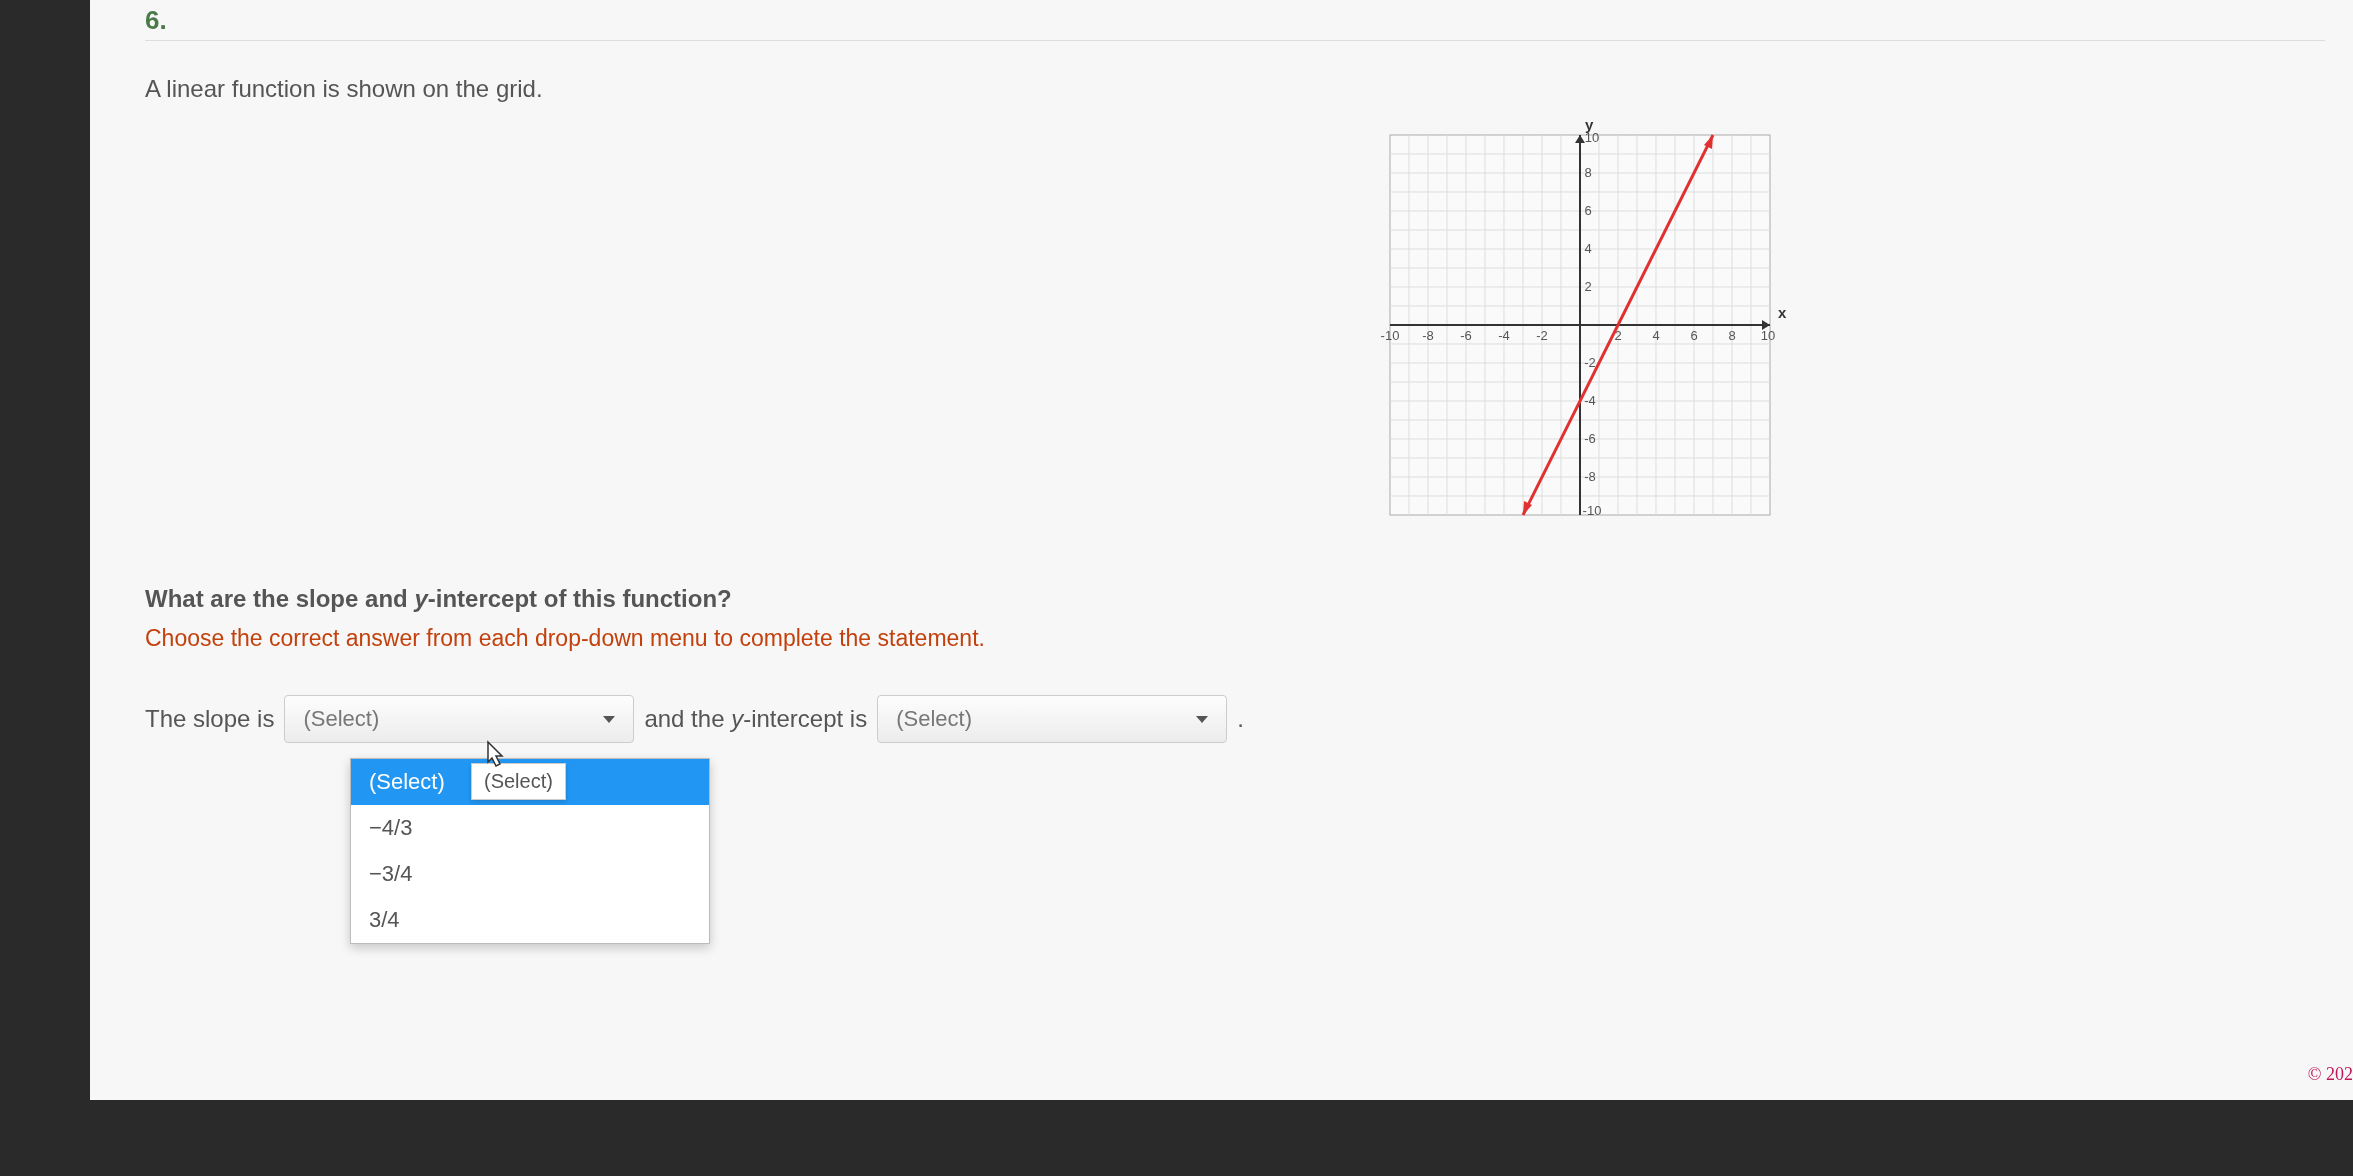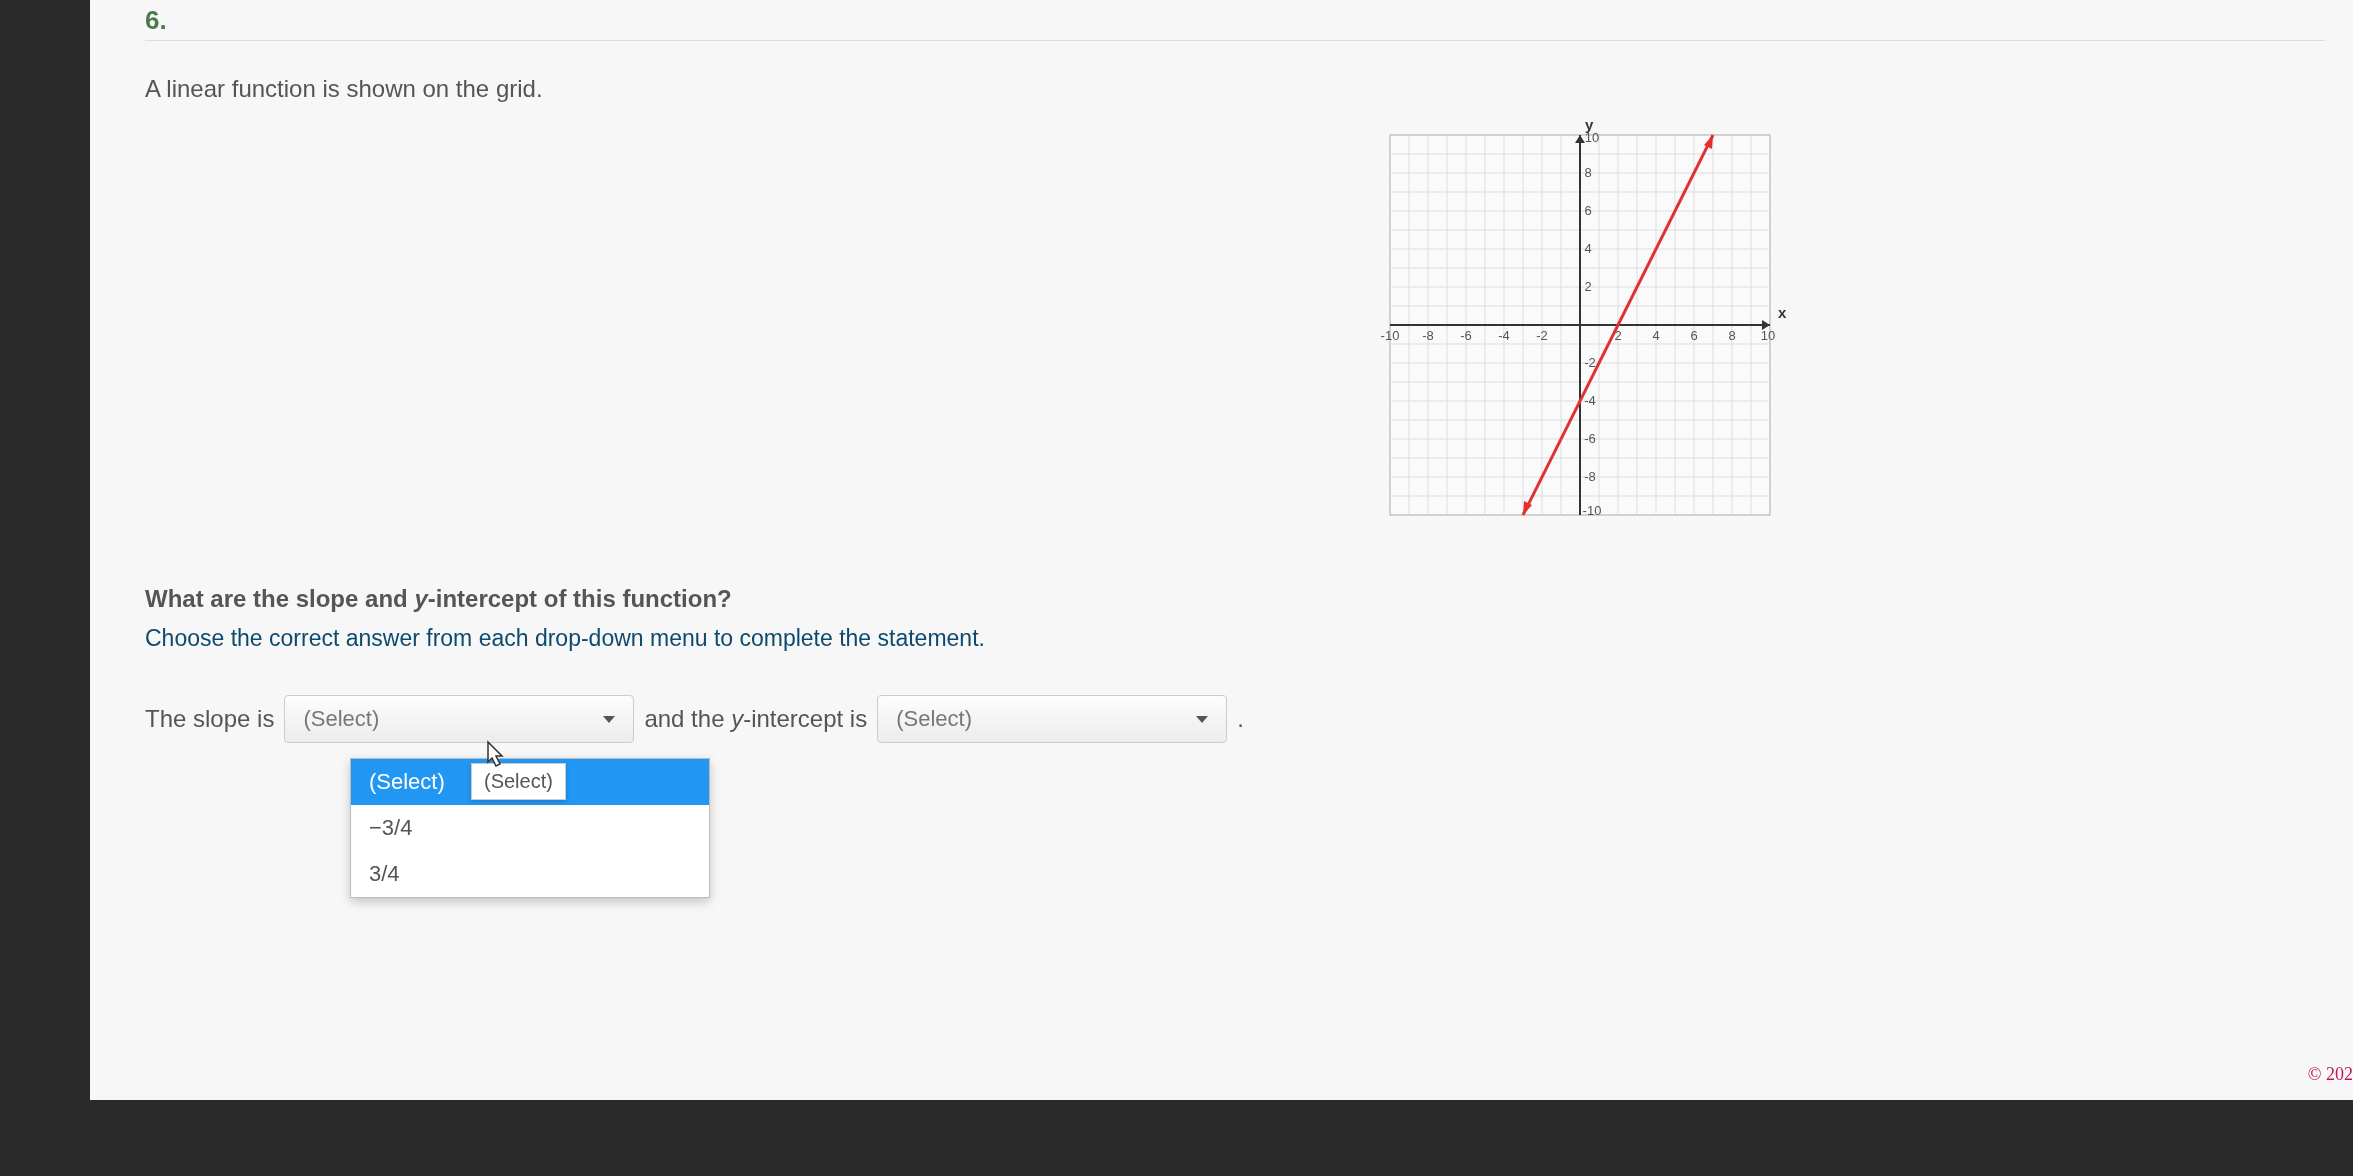--- a/index.html
+++ b/index.html
@@ -60,21 +60,21 @@
       font-weight: bold;
     }
     .question-text-2 .italic {
       font-style: italic;
     }
     .instruction-text {
       position: absolute;
       left: 55px;
       top: 625px;
       font-size: 23px;
-      color: #0c4a6e;
+      color: #c2410c;
     }
     .answer-row {
       position: absolute;
       left: 55px;
       top: 695px;
       display: flex;
       align-items: center;
       gap: 10px;
       font-size: 24px;
       color: #555;
@@ -254,20 +254,21 @@
       <span class="caret"></span>
     </div>
     <span>.</span>
   </div>
 
   <div class="dropdown-menu">
     <div class="dropdown-item highlighted">
       <span>(Select)</span>
       <div class="tooltip-box">(Select)</div>
     </div>
+    <div class="dropdown-item">−4/3</div>
     <div class="dropdown-item">−3/4</div>
     <div class="dropdown-item">3/4</div>
   </div>
 
   <div class="cursor-icon">
     <svg width="30" height="34" viewBox="0 0 30 34">
       <path d="M8 2 L8 22 L12 18 L16 26 L20 24 L16 16 L22 16 Z" fill="#fff" stroke="#333" stroke-width="1.5"></path>
     </svg>
   </div>
 

